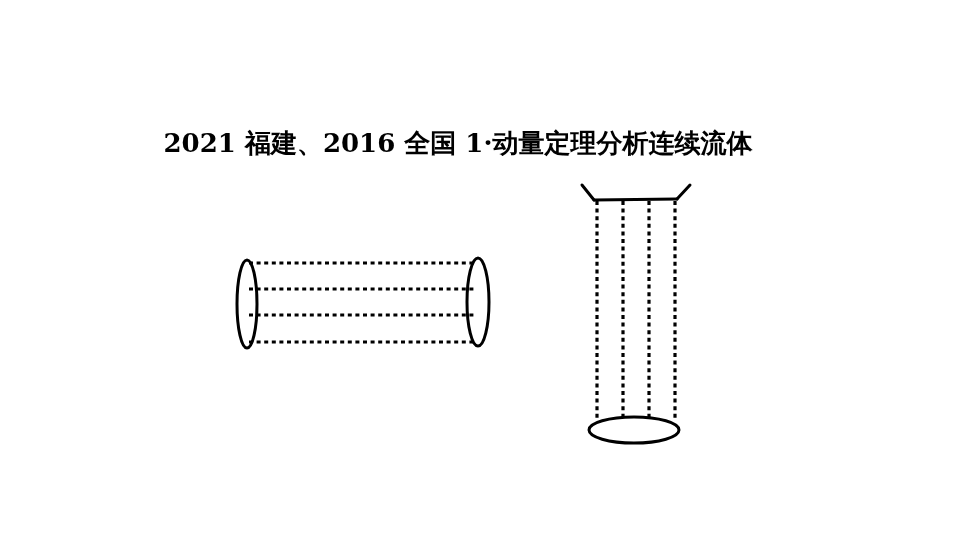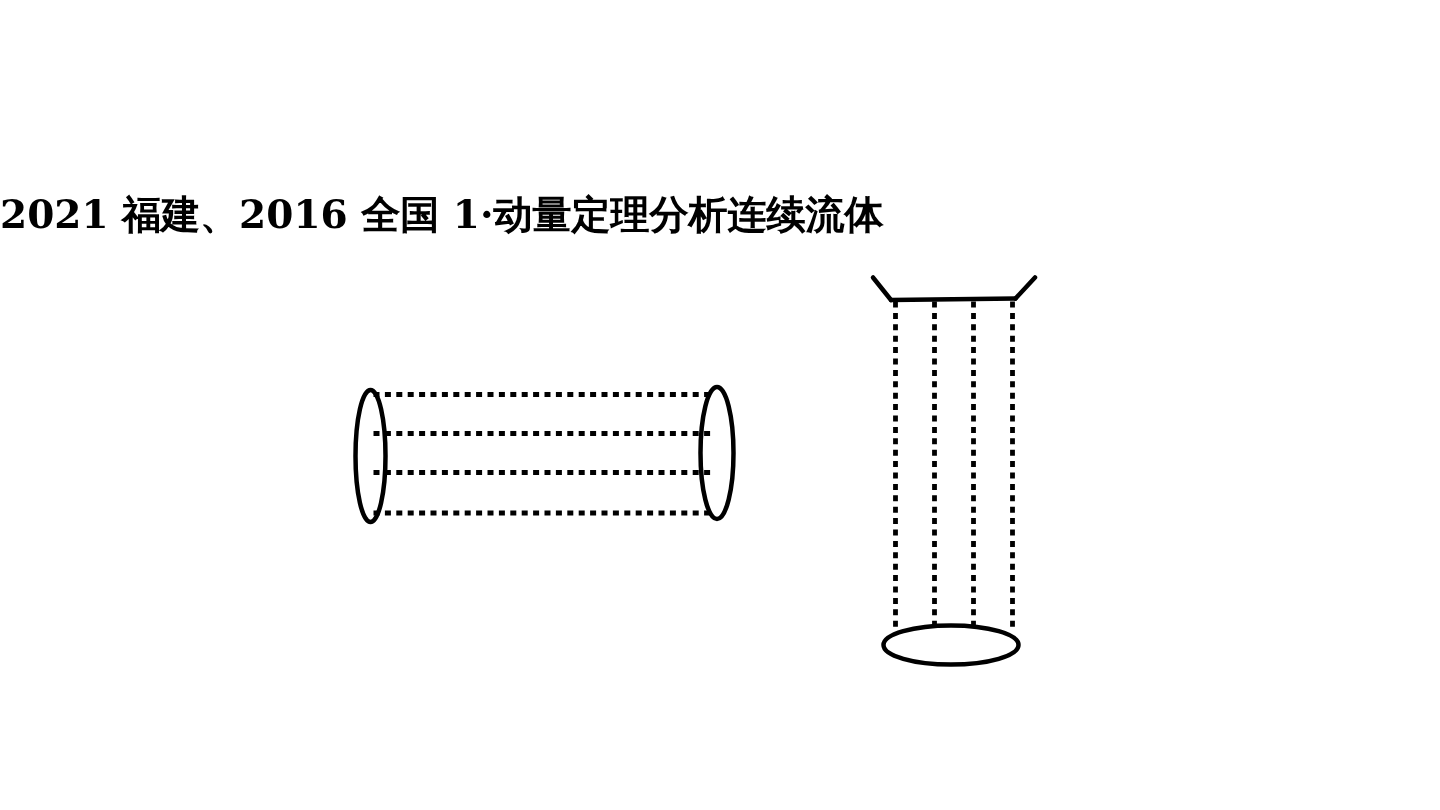--- a/index.html
+++ b/index.html
@@ -1,20 +1,20 @@
 <!DOCTYPE html>
 <html><head>
   <meta charset="utf-8">
   <style>
     html, body { margin: 0; padding: 0; background: #ffffff; }
     body { width: 960px; height: 540px; position: relative; overflow: hidden; }
     .title {
-      position: absolute; left: 0; top: 126px; width: 820px; text-align: left;
+      position: absolute; left: 0; top: 126px; width: 820px; text-align: center;
       font-family: "DejaVu Serif", "Liberation Serif", serif;
-      font-weight: bold; font-size: 26px; color: #000000; letter-spacing: 0px;
+      font-weight: bold; font-size: 26px; color: #000000; letter-spacing: 0px; padding-left: 48px;
     }
     svg.diagram { position: absolute; left: 0; top: 0; }
   </style>
 </head>
 <body>
 
 <div class="title">2021 福建、2016 全国 1·动量定理分析连续流体</div>
 
 <svg class="diagram" width="960" height="540" viewBox="0 0 960 540">
 

